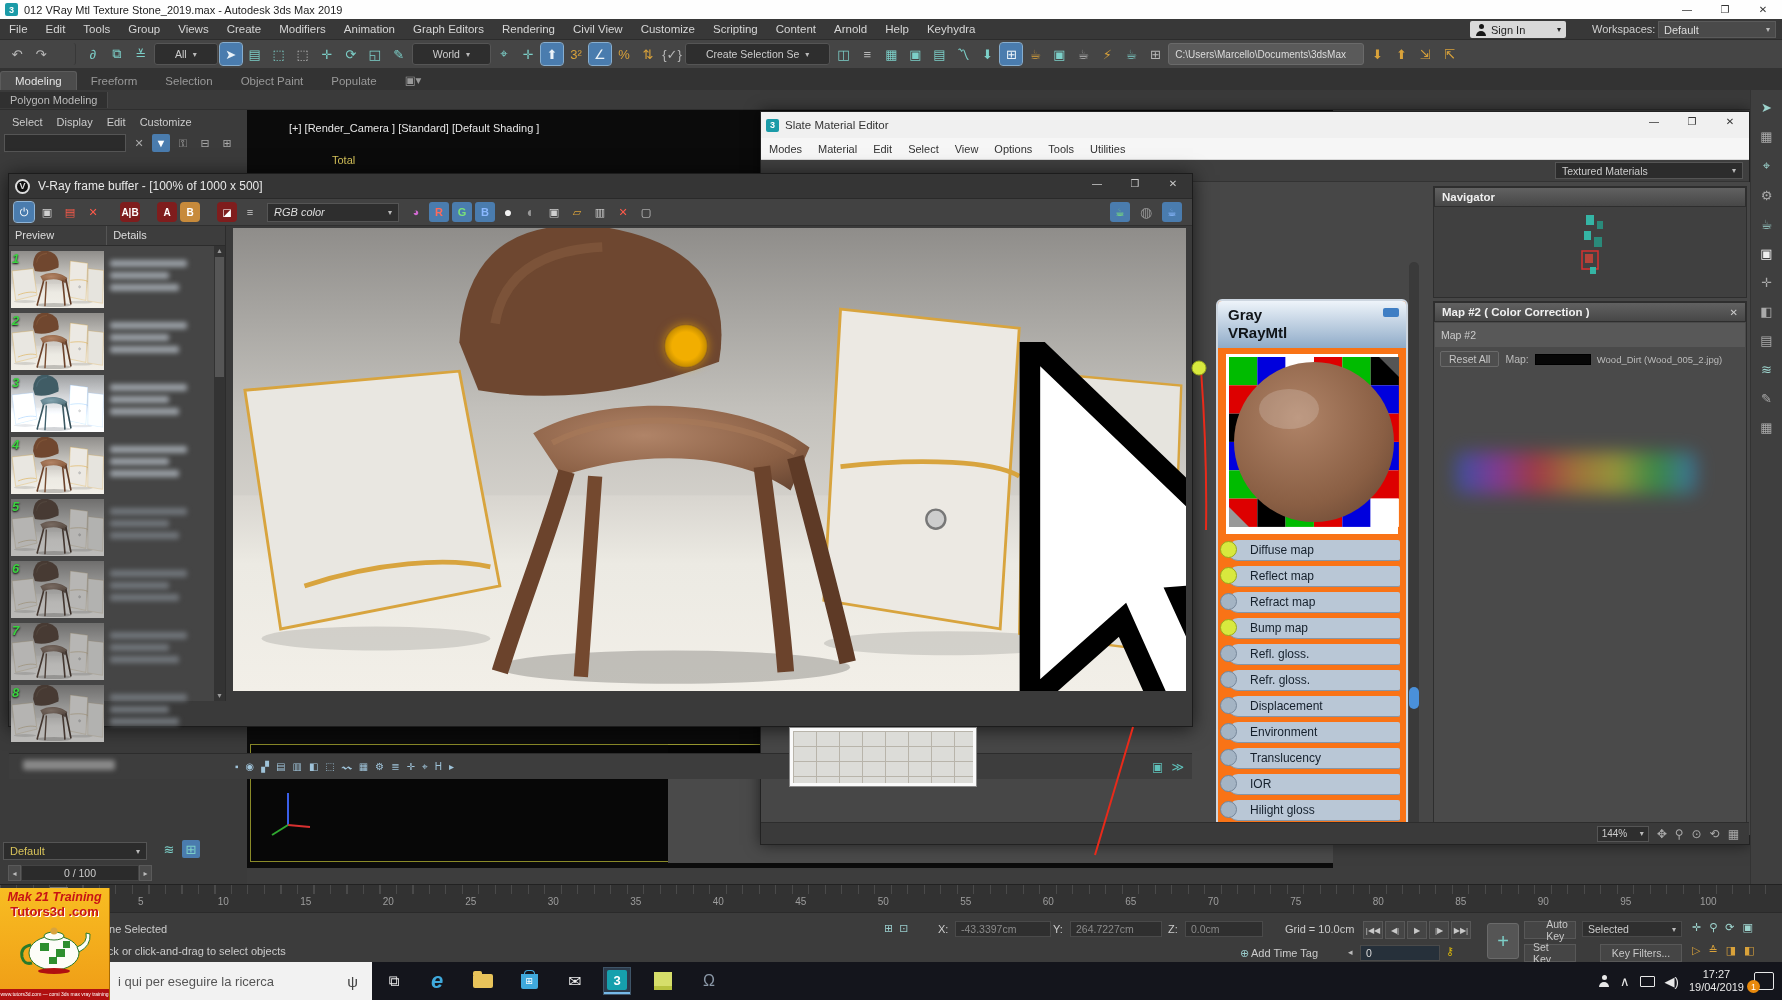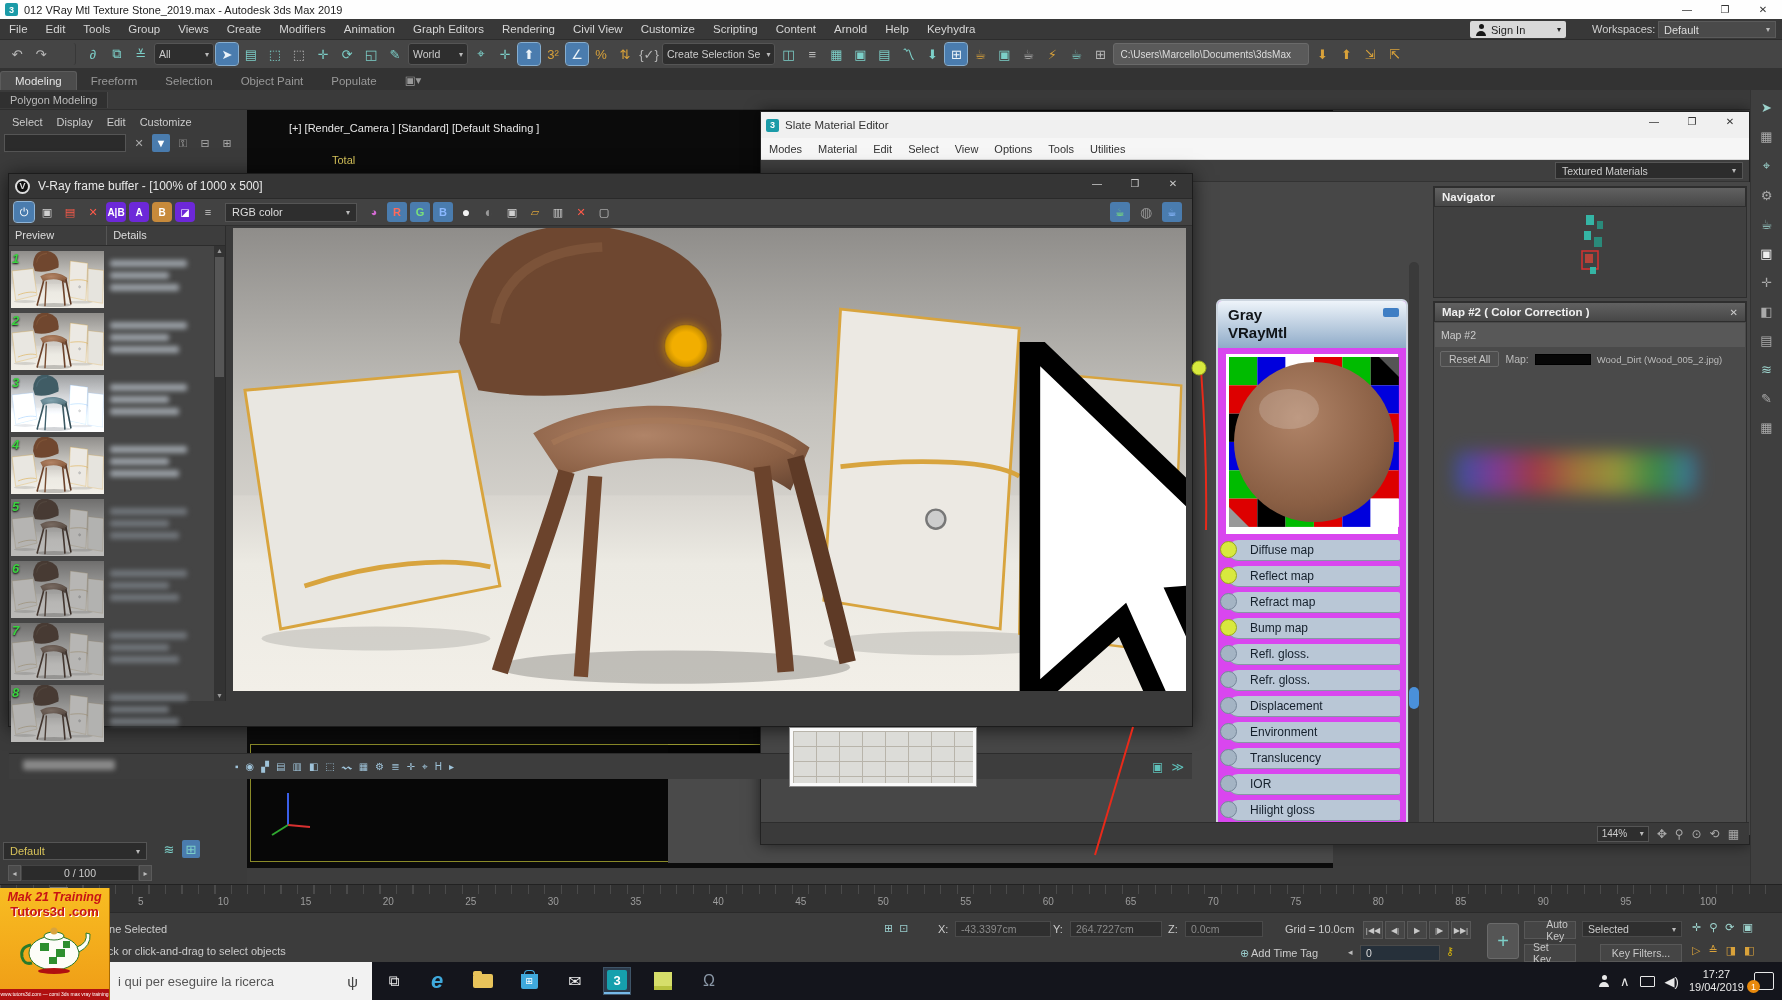--- a/index.html
+++ b/index.html
@@ -16,21 +16,21 @@
   .menubar{left:0;top:19px;width:1782px;height:21px;background:#383838;border-bottom:1px solid #2c2c2c;display:flex;align-items:center;font-size:11.5px;color:#d6d6d6;}
   .menubar .mi{padding:0 9px;}
   .signin{position:absolute;left:1470px;top:2px;width:96px;height:17px;background:#d9d9d9;color:#222;font-size:11px;display:flex;align-items:center;padding:0 5px;gap:4px;border-radius:2px;}
   .ws-label{position:absolute;left:1592px;top:4px;font-size:11px;color:#cfcfcf;}
   .ws-dd{position:absolute;left:1658px;top:2px;width:118px;height:17px;background:#4a4a4a;border:1px solid #5a5a5a;color:#ddd;font-size:11px;display:flex;align-items:center;padding:0 5px;}
   .ws-dd::after,.dd::after{content:"▾";margin-left:auto;font-size:8px;color:#bbb;}
   .main-toolbar{left:0;top:40px;width:1782px;height:29px;background:#454545;border-bottom:1px solid #333;display:flex;align-items:center;padding-left:6px;gap:2px;}
   .tbi{min-width:22px;height:22px;display:flex;align-items:center;justify-content:center;color:#7ccfc8;font-size:13px;border-radius:3px;}
   .tbi.g{color:#b8b8b8;} .tbi.y{color:#d9a23a;}
   .tbi.hl{background:#4a7cae;outline:1px solid #86aed0;color:#eaf2f8;}
-  .tbi.dd{background:#2e2e2e;border:1px solid #555;color:#ccc;font-size:10.5px;padding:0 4px;min-width:60px;justify-content:flex-start;gap:6px;}
+  .tbi.dd{background:#2e2e2e;border:1px solid #555;color:#ccc;font-size:10.5px;padding:0 20px;min-width:60px;justify-content:flex-start;gap:6px;}
   .tbi.path{background:#5a5a5a;border:1px solid #6a6a6a;color:#ddd;font-size:10px;min-width:196px;justify-content:flex-start;padding:0 6px;}
   .sep{width:6px;height:22px;border-right:1px solid #383838;margin-right:4px;}
   .ribbon{left:0;top:69px;width:1782px;height:21px;background:#333;display:flex;align-items:flex-end;font-size:11.5px;color:#999;}
   .rtab{padding:3px 14px;} .rtab.on{background:#4c4c4c;color:#e2e2e2;border:1px solid #5c5c5c;border-bottom:none;border-radius:3px 3px 0 0;}
   .polyrow{left:0;top:90px;width:1782px;height:20px;background:#3a3a3a;border-bottom:1px solid #2e2e2e;font-size:11px;color:#bbb;display:flex;align-items:center;}
   .polyrow span{background:#303030;padding:2px 10px;border-right:1px solid #4a4a4a;}
 
   
   .left-panel{left:0;top:110px;width:247px;height:774px;background:#3b3b3b;}
   .exp-menus{display:flex;gap:2px;font-size:11px;color:#ccc;padding:6px 4px 4px 6px;}
@@ -54,21 +54,21 @@
 
   
   .sme{left:760px;top:111px;width:990px;height:734px;background:#474747;border:1px solid #222;box-shadow:0 0 14px rgba(0,0,0,.55);}
   .sme-title{height:26px;background:#f0f0f0;display:flex;align-items:center;font-size:11.5px;color:#333;}
   .sme-title .app-ico{background:#1b9ba8;}
   .sme-menus{height:22px;background:#f6f6f6;border-bottom:1px solid #d8d8d8;display:flex;align-items:center;font-size:11px;color:#333;}
   .sme-menus span{padding:0 8px;}
   .sme-tools{height:22px;background:#3f3f3f;border-bottom:1px solid #333;position:relative;}
   .sme-filter{position:absolute;right:6px;top:2px;width:188px;height:17px;background:#2c2c2c;border:1px solid #555;color:#ccc;font-size:10.5px;display:flex;align-items:center;padding:0 6px;}
   .nodeview{position:absolute;left:0;top:70px;width:990px;height:653px;background:#474747;overflow:hidden;}
-  .vnode{position:absolute;left:455px;top:117px;width:192px;background:#d946ef;border:2px solid #cdd6e0;border-radius:6px;padding-bottom:6px;}
+  .vnode{position:absolute;left:455px;top:117px;width:192px;background:#f97316;border:2px solid #cdd6e0;border-radius:6px;padding-bottom:6px;}
   .vnode-h{background:linear-gradient(#eef4fa,#8fabc8);border-radius:4px 4px 0 0;padding:5px 10px 6px;position:relative;}
   .vnode-h .nm{font-size:15px;font-weight:bold;color:#101418;line-height:18px;}
   .vnode-h .mini{position:absolute;right:7px;top:7px;width:16px;height:9px;background:#3f7ec4;border-radius:2px;}
   .vnode-prev{margin:6px 8px;background:#fff;padding:3px;}
   .slots{margin-top:6px;}
   .slot{position:relative;height:21px;margin:0 6px 5px 10px;background:#b9c7d6;border-bottom:1px solid #8795a5;border-radius:10px 2px 2px 10px;display:flex;align-items:center;font-size:12px;color:#15202c;padding-left:22px;}
   .slot .dot{position:absolute;left:-8px;top:1px;width:17px;height:17px;border-radius:50%;background:#a4b4c4;border:1px solid #76879a;}
   .slot .dot.on{background:#d8e93e;border-color:#98a81c;}
   .panelhdr{height:20px;background:linear-gradient(#616161,#474747);border:1px solid #2e2e2e;display:flex;align-items:center;font-size:11.5px;font-weight:bold;color:#f0f0f0;padding:0 7px;}
   .navigator{position:absolute;left:672px;top:74px;width:314px;height:112px;background:#404040;border:1px solid #2e2e2e;}
@@ -85,29 +85,29 @@
   .vscroll .th{position:absolute;left:0px;top:425px;width:10px;height:22px;background:#4a90d9;border-radius:5px;}
 
   
   .vfb{left:8px;top:173px;width:1185px;height:554px;background:#3a3a3a;border:1px solid #1c1c1c;box-shadow:0 2px 18px rgba(0,0,0,.65);}
   .vfb-title{height:25px;background:#353535;border-bottom:1px solid #2a2a2a;display:flex;align-items:center;color:#e8e8e8;font-size:12px;gap:8px;padding-left:6px;}
   .vfb-logo{width:15px;height:15px;border-radius:50%;background:#111;border:2px solid #ddd;color:#ddd;font-size:9px;font-weight:bold;display:flex;align-items:center;justify-content:center;}
   .vfb-title .win-ctrl span{color:#ccc;}
   .vfb-tools{height:27px;background:#424242;border-bottom:1px solid #2f2f2f;display:flex;align-items:center;gap:3px;padding-left:5px;}
   .vi{min-width:20px;height:20px;display:flex;align-items:center;justify-content:center;border-radius:3px;font-size:11px;color:#cfcfcf;}
   .vi.hlbox{background:#4a7cae;outline:1px solid #8fb4d6;color:#fff;}
-  .vi.abox{background:#6d28d9;color:#fff;font-size:10px;font-weight:bold;border-radius:4px;}
+  .vi.abox{background:#7f1d1d;color:#fff;font-size:10px;font-weight:bold;border-radius:4px;margin-left:14px;}
   .vi.bbox{background:#c78a3b;color:#fff;font-size:10px;font-weight:bold;border-radius:4px;}
   .vi.rbox{background:#4a7cae;color:#ff6a5a;font-weight:bold;}
   .vi.gbox{background:#4a7cae;color:#7ae07a;font-weight:bold;}
   .vi.bbox2{background:#4a7cae;color:#8ab8ff;font-weight:bold;}
   .vi.redc{color:#ff5a4a;}
   .vi.wc{color:#f2f2f2;font-size:14px;} .vi.gc{color:#999;font-size:14px;}
   .vi.folder{color:#d9a23a;} .vi.wheel{color:#d36ad3;}
-  .vfb-dd{width:132px;height:19px;background:#2e2e2e;border:1px solid #555;color:#ddd;font-size:11px;display:flex;align-items:center;padding:0 6px;margin:0 4px;}
+  .vfb-dd{width:132px;height:19px;background:#2e2e2e;border:1px solid #555;color:#ddd;font-size:11px;display:flex;align-items:center;padding:0 6px;margin:0 4px;font-style:italic;}
   .vfb-right{margin-left:auto;display:flex;gap:6px;padding-right:10px;}
   .vfb-body{position:relative;height:500px;}
   .hist{position:absolute;left:0;top:0;width:217px;height:475px;background:#454545;border-right:1px solid #2c2c2c;}
   .hist-hdr{height:20px;display:flex;font-size:11px;color:#ddd;background:#3d3d3d;border-bottom:1px solid #2c2c2c;}
   .hist-hdr span{padding:3px 6px;} .hist-hdr .d{border-left:1px solid #555;margin-left:46px;}
   .hrow{position:relative;height:57px;margin:5px 10px 0 2px;display:flex;}
   .hnum{position:absolute;left:1px;top:0px;z-index:3;font-size:13px;font-weight:bold;font-style:italic;color:#3ad23f;text-shadow:0 1px 2px #000;}
   .hthumb{width:93px;height:57px;}
   .hthumb svg{width:93px;height:57px;display:block;}
   .warm svg{filter:saturate(1.05);}

